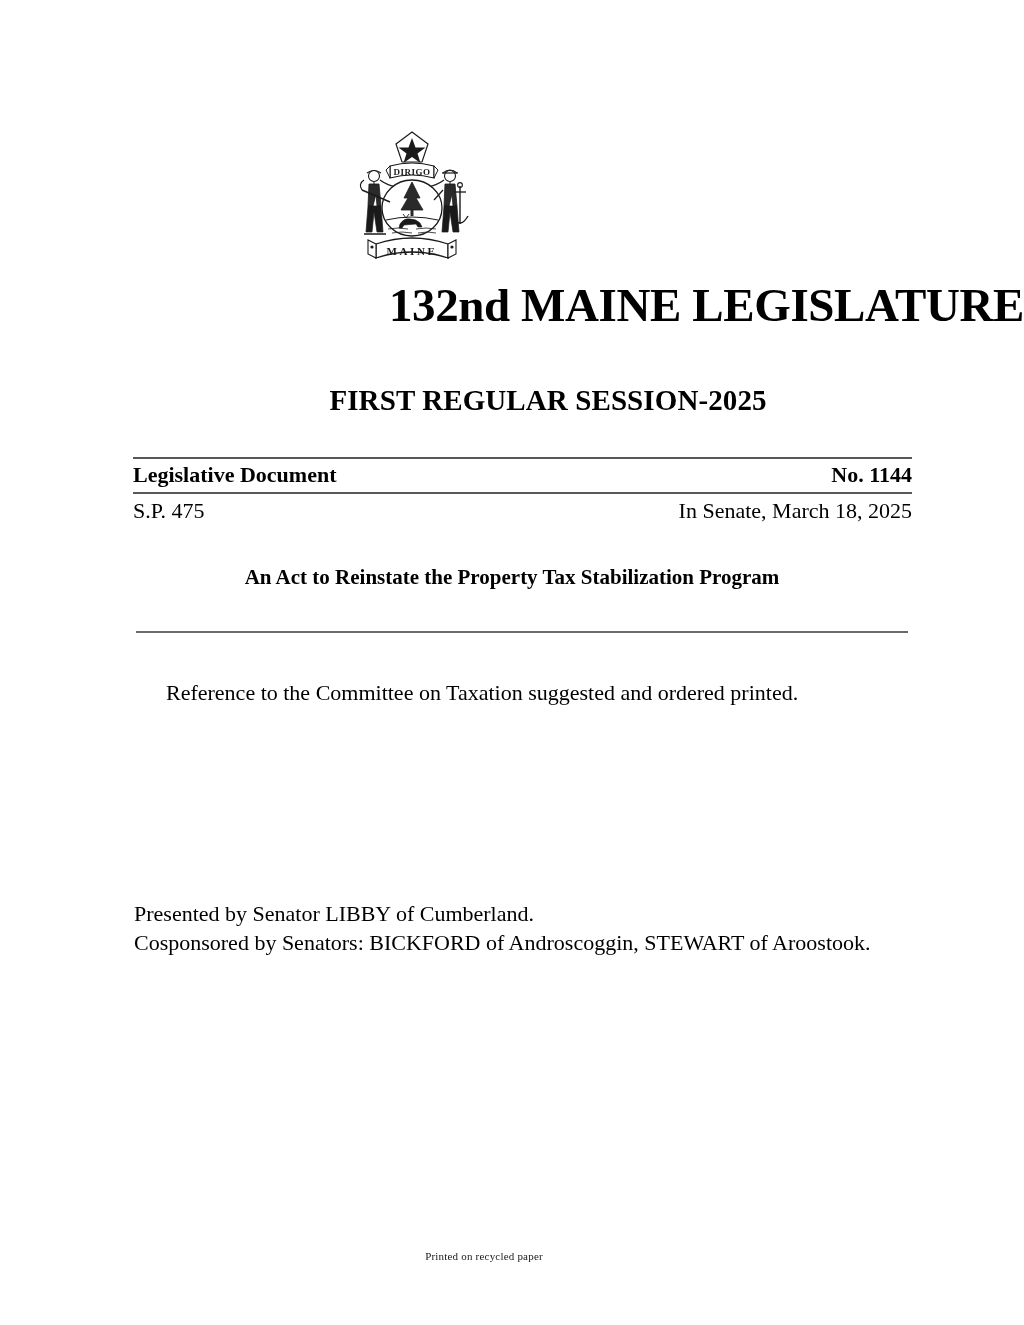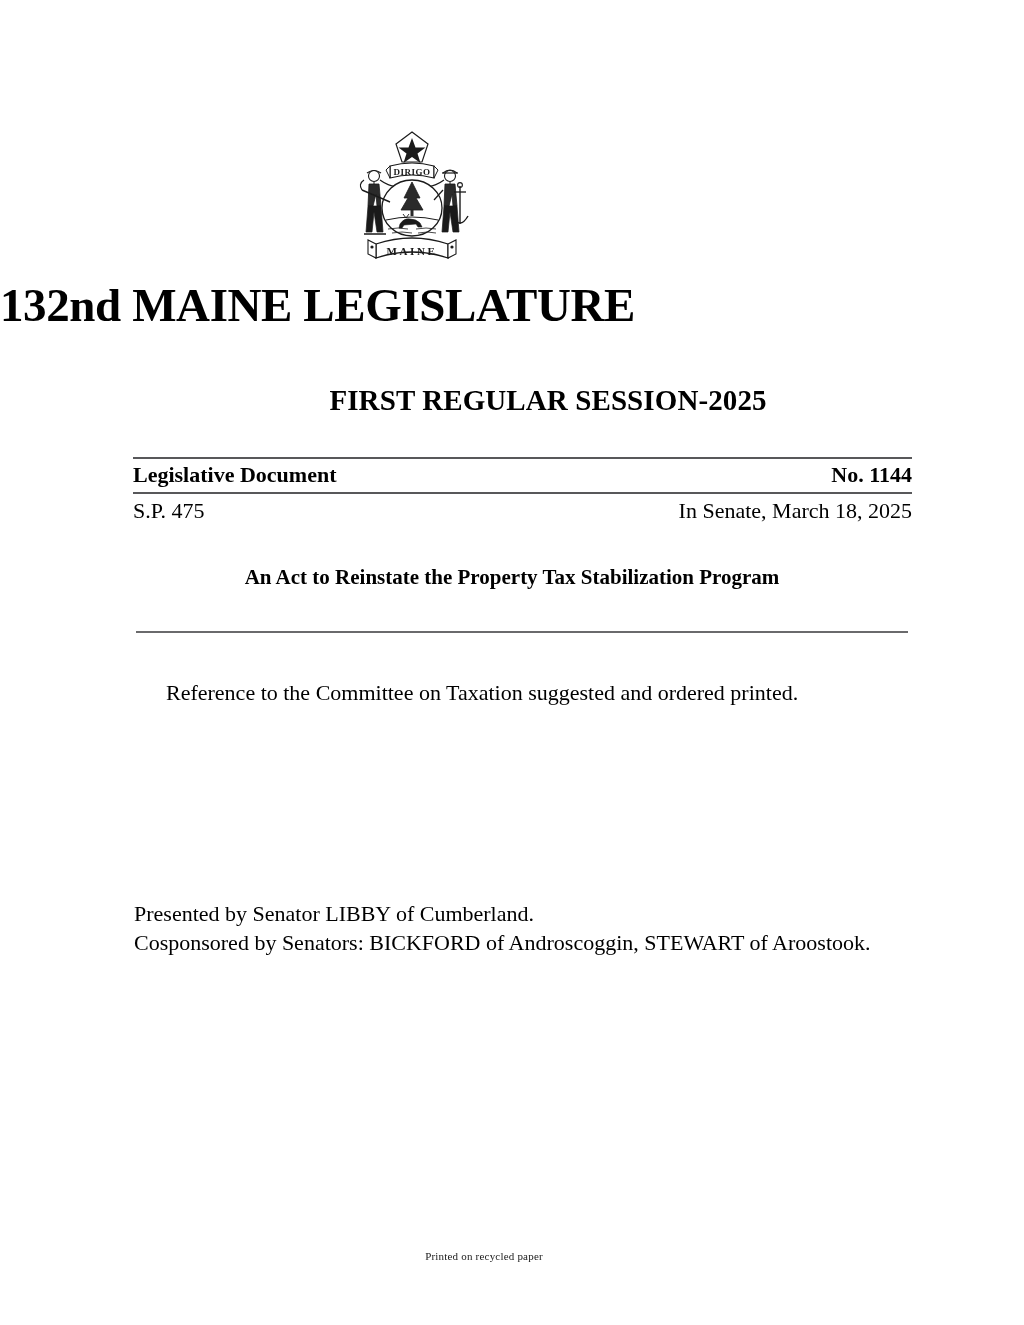--- a/index.html
+++ b/index.html
@@ -33,21 +33,21 @@
   .seal {
     display: block;
   }
 
   
   .doc-title {
     position: absolute;
     top: 281px;
     left: 0;
     width: 1024px;
-    text-align: left;
+    text-align: right;
     font-size: 47px;
     font-weight: bold;
     letter-spacing: -0.4px;
     line-height: 1.06;
     white-space: nowrap;
   }
   .session-title {
     position: absolute;
     top: 385px;
     left: 0;

